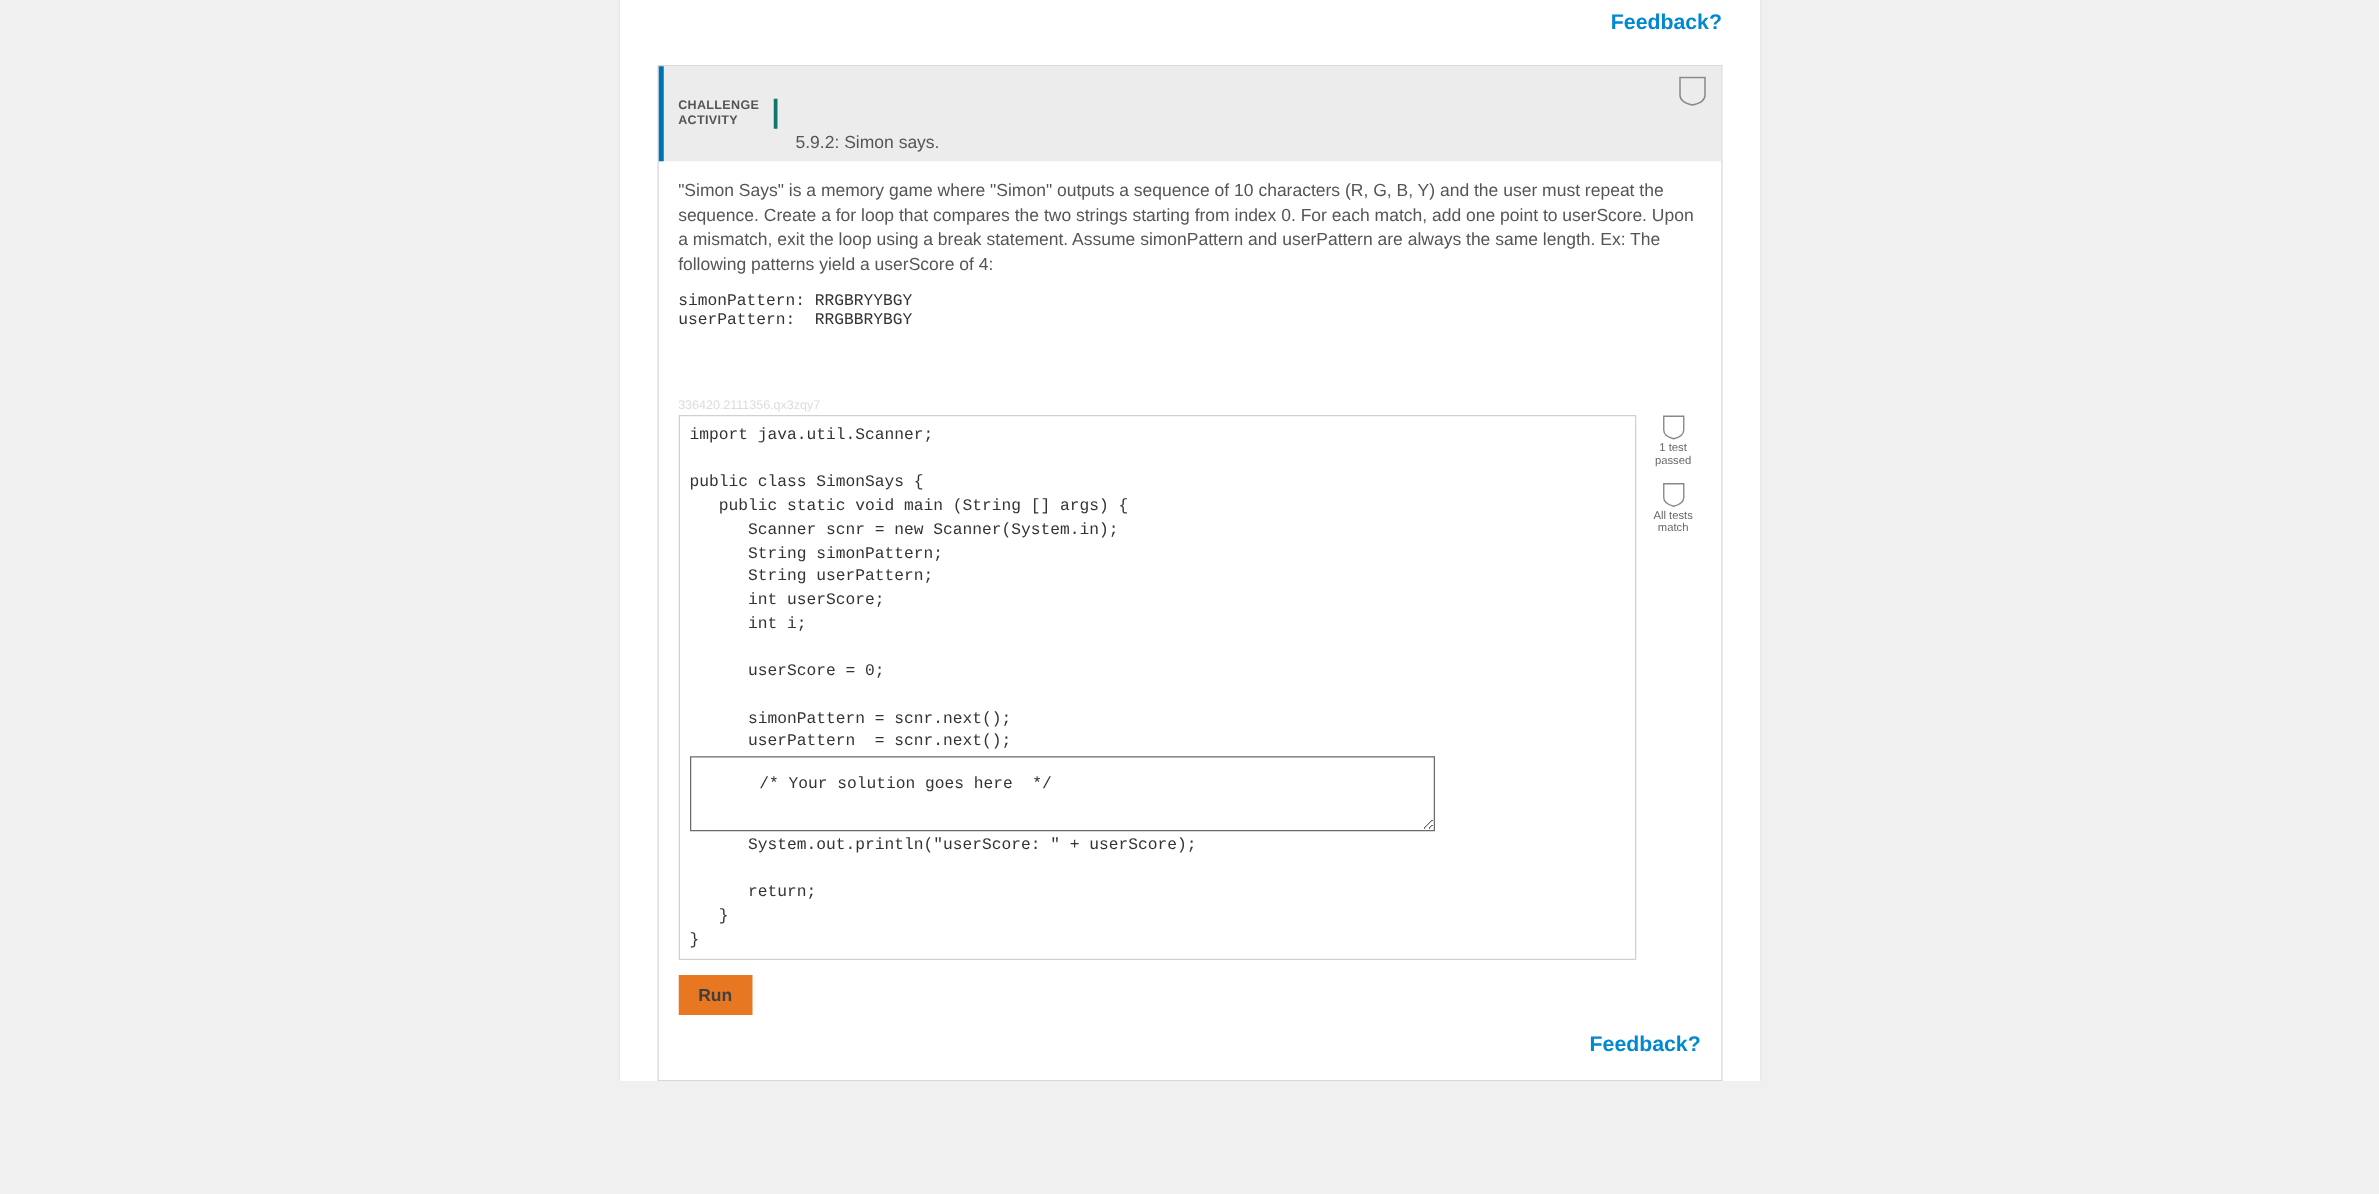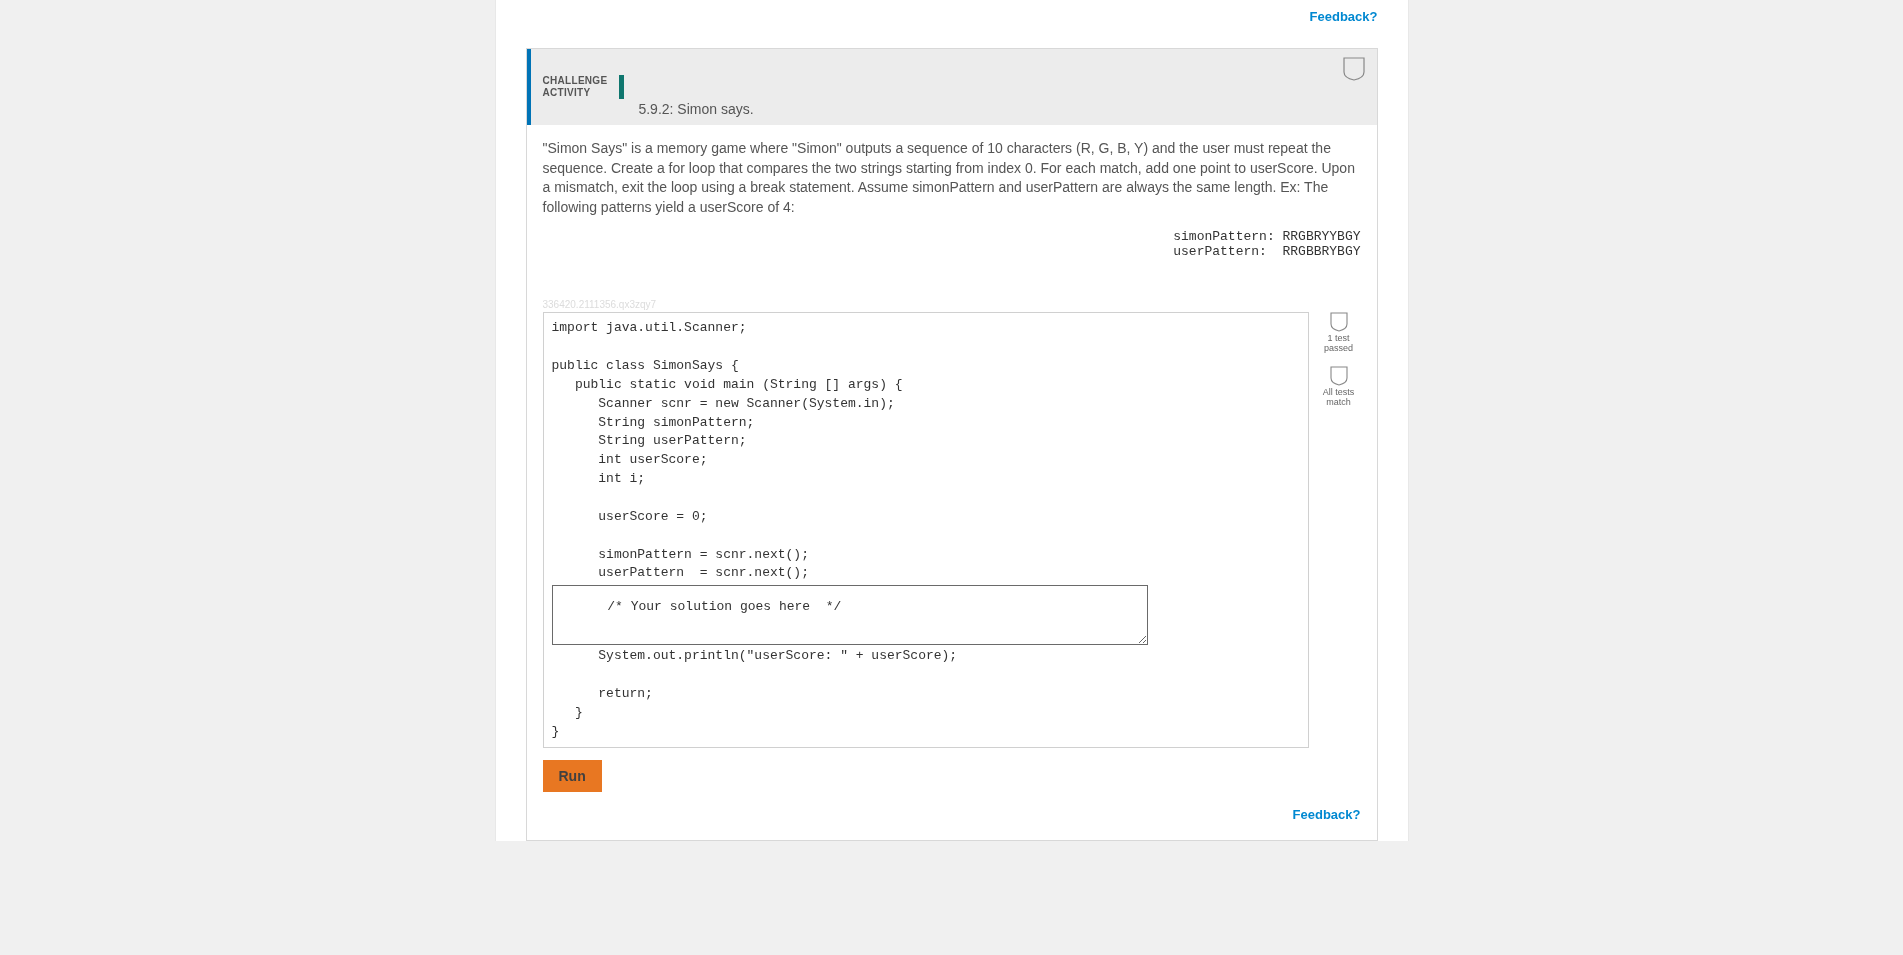--- a/index.html
+++ b/index.html
@@ -16,21 +16,21 @@
     box-shadow: 0 0 0 1px rgba(0,0,0,0.03);
     padding: 0 30px 0 30px;
   }
   .feedback-row {
     text-align: right;
     padding: 8px 0 12px 0;
   }
   .feedback-link {
     color: #0088d1;
     font-weight: 700;
-    font-size: 13px;
+    font-size: 17px;
     cursor: pointer;
   }
   .activity-card {
     border: 1px solid #d8d8d8;
     background: #fff;
     margin-top: 12px;
   }
   .activity-header {
     background: #ececec;
     border-left: 4px solid #0073b6;
@@ -39,21 +39,21 @@
     padding: 8px 12px;
     position: relative;
   }
   .header-label {
     font-size: 10px;
     font-weight: 700;
     color: #555;
     letter-spacing: 0.3px;
     line-height: 1.2;
     padding-right: 12px;
-    border-right: 5px solid #0f766e;
+    border-right: 3px solid #0f766e;
     margin-right: 14px;
   }
   .header-title {
     font-size: 14px;
     color: #555;
     margin-top: 44px;
   }
   .header-badge {
     position: absolute;
     right: 12px;
@@ -69,22 +69,21 @@
     font-size: 14px;
     color: #555;
     line-height: 1.4;
     margin-bottom: 12px;
   }
   .mono-block {
     font-family: "Courier New", Courier, monospace;
     font-size: 13px;
     color: #333;
     white-space: pre;
-    margin-bottom: 40px;
-    text-align: right;
+    margin-bottom: 56px;
   }
   .hash {
     font-size: 10px;
     color: #dcdcdc;
     margin-bottom: 2px;
   }
   .editor-wrap {
     display: flex;
     align-items: flex-start;
     justify-content: space-between;

